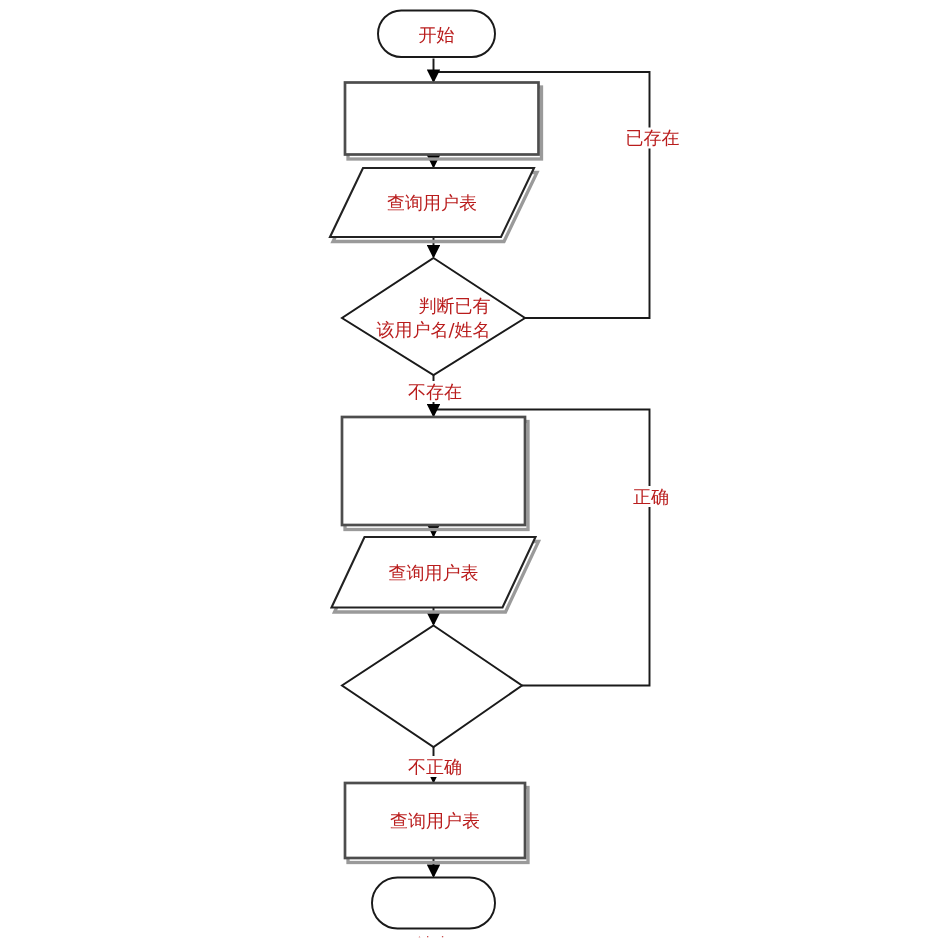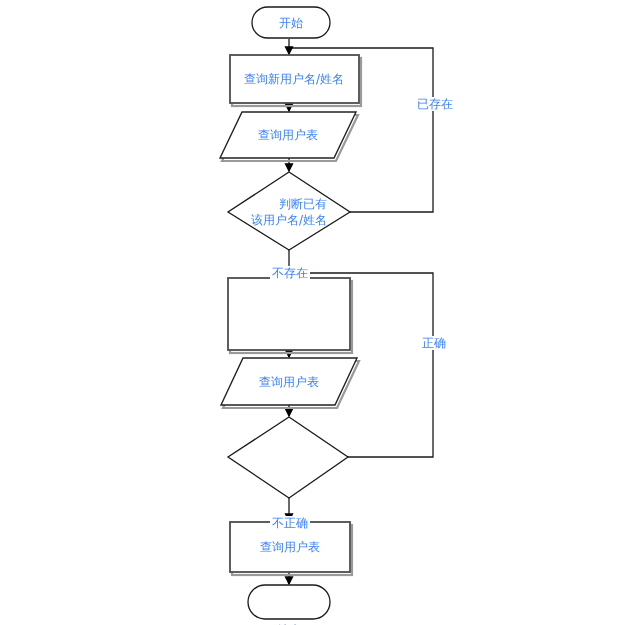--- a/index.html
+++ b/index.html
@@ -13,27 +13,26 @@
     overflow: hidden;
   }
   .canvas svg { position: absolute; left: 0; top: 0; }
   .label {
     position: absolute;
     transform: translate(-50%, -50%);
     text-align: center;
     font-size: 12px;
     line-height: 16px;
     white-space: pre-line;
-    color: #3b82f6;
+    color: #b91c1c;
   }
   .edge-label {
     background: #ffffff;
     padding: 0 2px;
     line-height: 14px;
-    margin-top: 12px;
   }
 </style>
 </head>
 <body>
 
 <div class="canvas">
 
   <svg width="626" height="625" viewBox="0 0 626 625">
     <defs>
       <marker id="arrow" viewBox="0 0 10 10" refX="8.5" refY="5" markerWidth="7" markerHeight="7" orient="auto-start-reverse">
@@ -90,21 +89,20 @@
       <rect x="232" y="525" width="120" height="50" fill="none" stroke="#9a9a9a" stroke-width="2.2"></rect>
       <rect x="230" y="522" width="120" height="50" fill="#ffffff" stroke="#4d4d4d" stroke-width="1.8"></rect>
     </g>
 
     <g>
       <rect x="248" y="585" width="82" height="34" rx="17" fill="#ffffff" stroke="#1a1a1a" stroke-width="1.3"></rect>
     </g>
   </svg>
 
   <div class="label" style="left:291px; top:23px;">开始</div>
-  <div class="label" style="left:294px; top:79px;">查询新用户名/姓名</div>
   <div class="label" style="left:288px; top:135px;">查询用户表</div>
   <div class="label" style="left:289px; top:212px;text-align:right;">判断已有
 该用户名/姓名</div>
   <div class="label" style="left:289px; top:382px;">查询用户表</div>
   <div class="label" style="left:290px; top:547px;">查询用户表</div>
   <div class="label" style="left:289px; top:602px;margin-top:28px;">结束</div>
 
   <div class="label edge-label" style="left:435px; top:92px;">已存在</div>
   <div class="label edge-label" style="left:290px; top:261px;">不存在</div>
   <div class="label edge-label" style="left:434px; top:331px;">正确</div>

